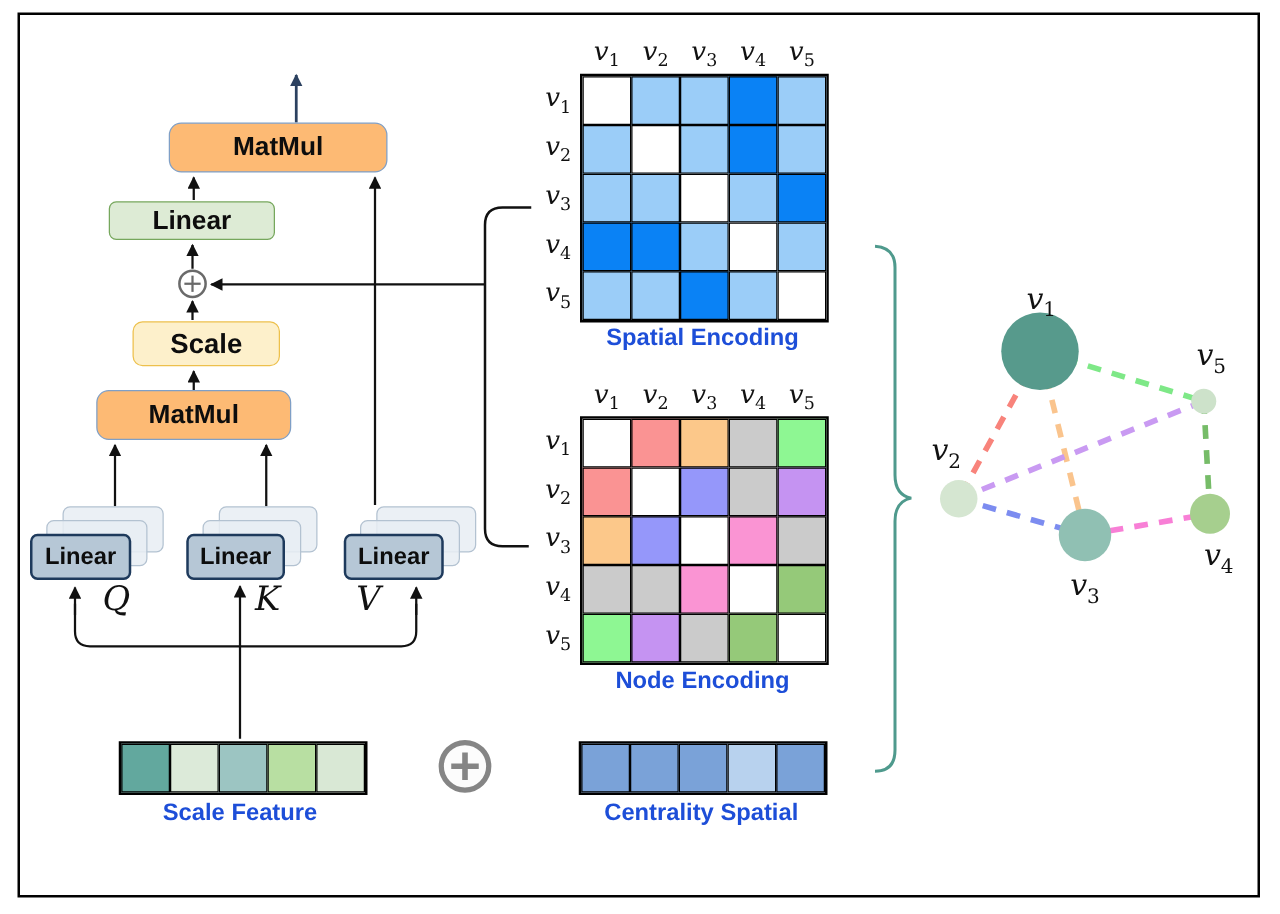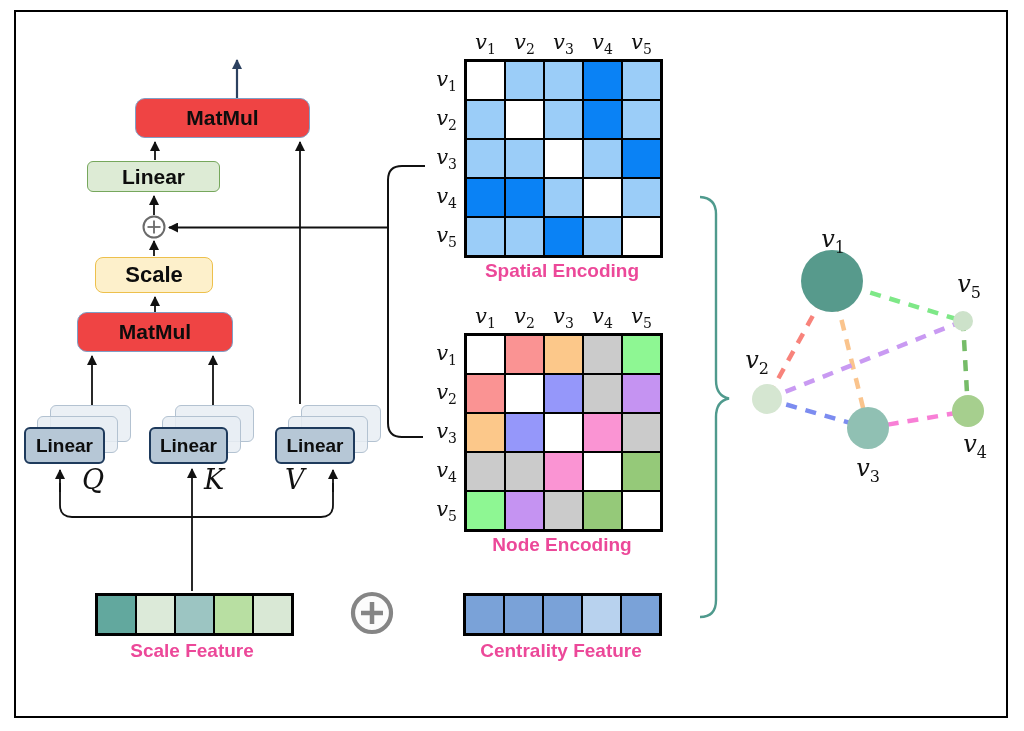--- a/index.html
+++ b/index.html
@@ -2,29 +2,29 @@
 <html><head>
 <meta charset="utf-8">
 <style>
   html,body{margin:0;padding:0;background:#fff;}
   #stage{position:relative;width:1024px;height:731px;background:#fff;overflow:hidden;
          font-family:"Liberation Sans",sans-serif;}
   #frame{position:absolute;left:14px;top:10px;width:990px;height:704px;border:2px solid #000;z-index:0;}
   #wires{position:absolute;left:0;top:0;z-index:1;}
   .box{position:absolute;z-index:2;display:flex;align-items:center;justify-content:center;
        font-weight:bold;color:#0d0d0d;box-sizing:border-box;}
-  .blue-box{background:#ef4444;border:1.6px solid #7f9fc6;border-radius:10px;font-size:21px;}
+  .blue-box{background:#fdba74;border:1.6px solid #7f9fc6;border-radius:10px;font-size:21px;}
   .green-box{background:#ddebd5;border:1.6px solid #76a75c;border-radius:6px;font-size:21px;}
   .yellow-box{background:#fdf0cb;border:1.6px solid #edc04c;border-radius:8px;font-size:22px;}
   .linear-front{background:#b6c7d6;border:2px solid #1e3a5c;border-radius:6px;font-size:19px;z-index:4;}
   .ghost{position:absolute;box-sizing:border-box;border-radius:6px;border:1.5px solid #b3c2d1;
          background:rgba(231,237,243,0.85);z-index:3;}
   .qkv{position:absolute;z-index:2;font-family:"DejaVu Serif",serif;font-style:italic;
        font-size:27px;color:#111;}
-  .title{position:absolute;z-index:2;font-weight:bold;font-size:19px;color:#ec4899;
+  .title{position:absolute;z-index:2;font-weight:bold;font-size:19px;color:#1d4ed8;
          white-space:nowrap;transform:translateX(-50%);}
   .matrix{position:absolute;z-index:2;}
   .m-headers{position:absolute;left:41px;top:0;display:grid;grid-template-columns:repeat(5,39px);}
   .m-headers .hcell{height:26px;display:flex;align-items:flex-end;justify-content:center;}
   .m-labels{position:absolute;left:0;top:30px;display:grid;grid-template-rows:repeat(5,39px);width:39px;}
   .m-labels .lcell{display:flex;align-items:center;justify-content:flex-end;padding-right:7px;}
   .m-grid{position:absolute;left:39px;top:28px;border:2px solid #000;display:grid;
           grid-template-columns:repeat(5,39px);grid-auto-rows:39px;}
   .m-grid .cell{box-sizing:border-box;border:1px solid #000;}
   .vlab{font-family:"DejaVu Serif",serif;font-style:italic;font-size:21px;color:#111;}
@@ -101,21 +101,21 @@
         <text x="969" y="292" text-anchor="middle" class="gtext"><tspan>v</tspan><tspan dy="6" font-size="16" font-style="normal">5</tspan></text>
       </g>
   </svg>
 
   <div class="box blue-box" style="left:135px;top:98px;width:175px;height:40px">
       <span>MatMul</span>
     </div>
   <div class="box green-box" style="left:87px;top:161px;width:133px;height:31px">
       <span>Linear</span>
     </div>
-  <div class="box yellow-box" style="left:95px;top:257px;width:118px;height:36px">
+  <div class="box yellow-box" style="left:106px;top:257px;width:118px;height:36px">
       <span>Scale</span>
     </div>
   <div class="box blue-box" style="left:77px;top:312px;width:156px;height:40px">
       <span>MatMul</span>
     </div>
 
   <div class="ghost" style="left:50px;top:405px;width:81px;height:37px"></div>
   <div class="ghost" style="left:37px;top:416px;width:81px;height:37px"></div>
   <div class="box linear-front" style="left:24px;top:427px;width:81px;height:37px">
       <span>Linear</span>
@@ -267,21 +267,21 @@
     </div>
   <div class="title" style="left:562px;top:534px">Node Encoding</div>
 
   <div class="strip" style="left:463px;top:593px">
       <div class="cell" style="background: rgb(122, 162, 216);"></div>
       <div class="cell" style="background: rgb(122, 162, 216);"></div>
       <div class="cell" style="background: rgb(122, 162, 216);"></div>
       <div class="cell" style="background: rgb(184, 210, 238);"></div>
       <div class="cell" style="background: rgb(122, 162, 216);"></div>
     </div>
-  <div class="title" style="left:561px;top:640px">Centrality Feature</div>
+  <div class="title" style="left:561px;top:640px">Centrality Spatial</div>
 
   <div class="strip" style="left:95px;top:593px">
       <div class="cell" style="background: rgb(98, 168, 158);"></div>
       <div class="cell" style="background: rgb(220, 234, 217);"></div>
       <div class="cell" style="background: rgb(156, 197, 194);"></div>
       <div class="cell" style="background: rgb(184, 223, 162);"></div>
       <div class="cell" style="background: rgb(217, 232, 213);"></div>
     </div>
   <div class="title" style="left:192px;top:640px">Scale Feature</div>
 </div>

